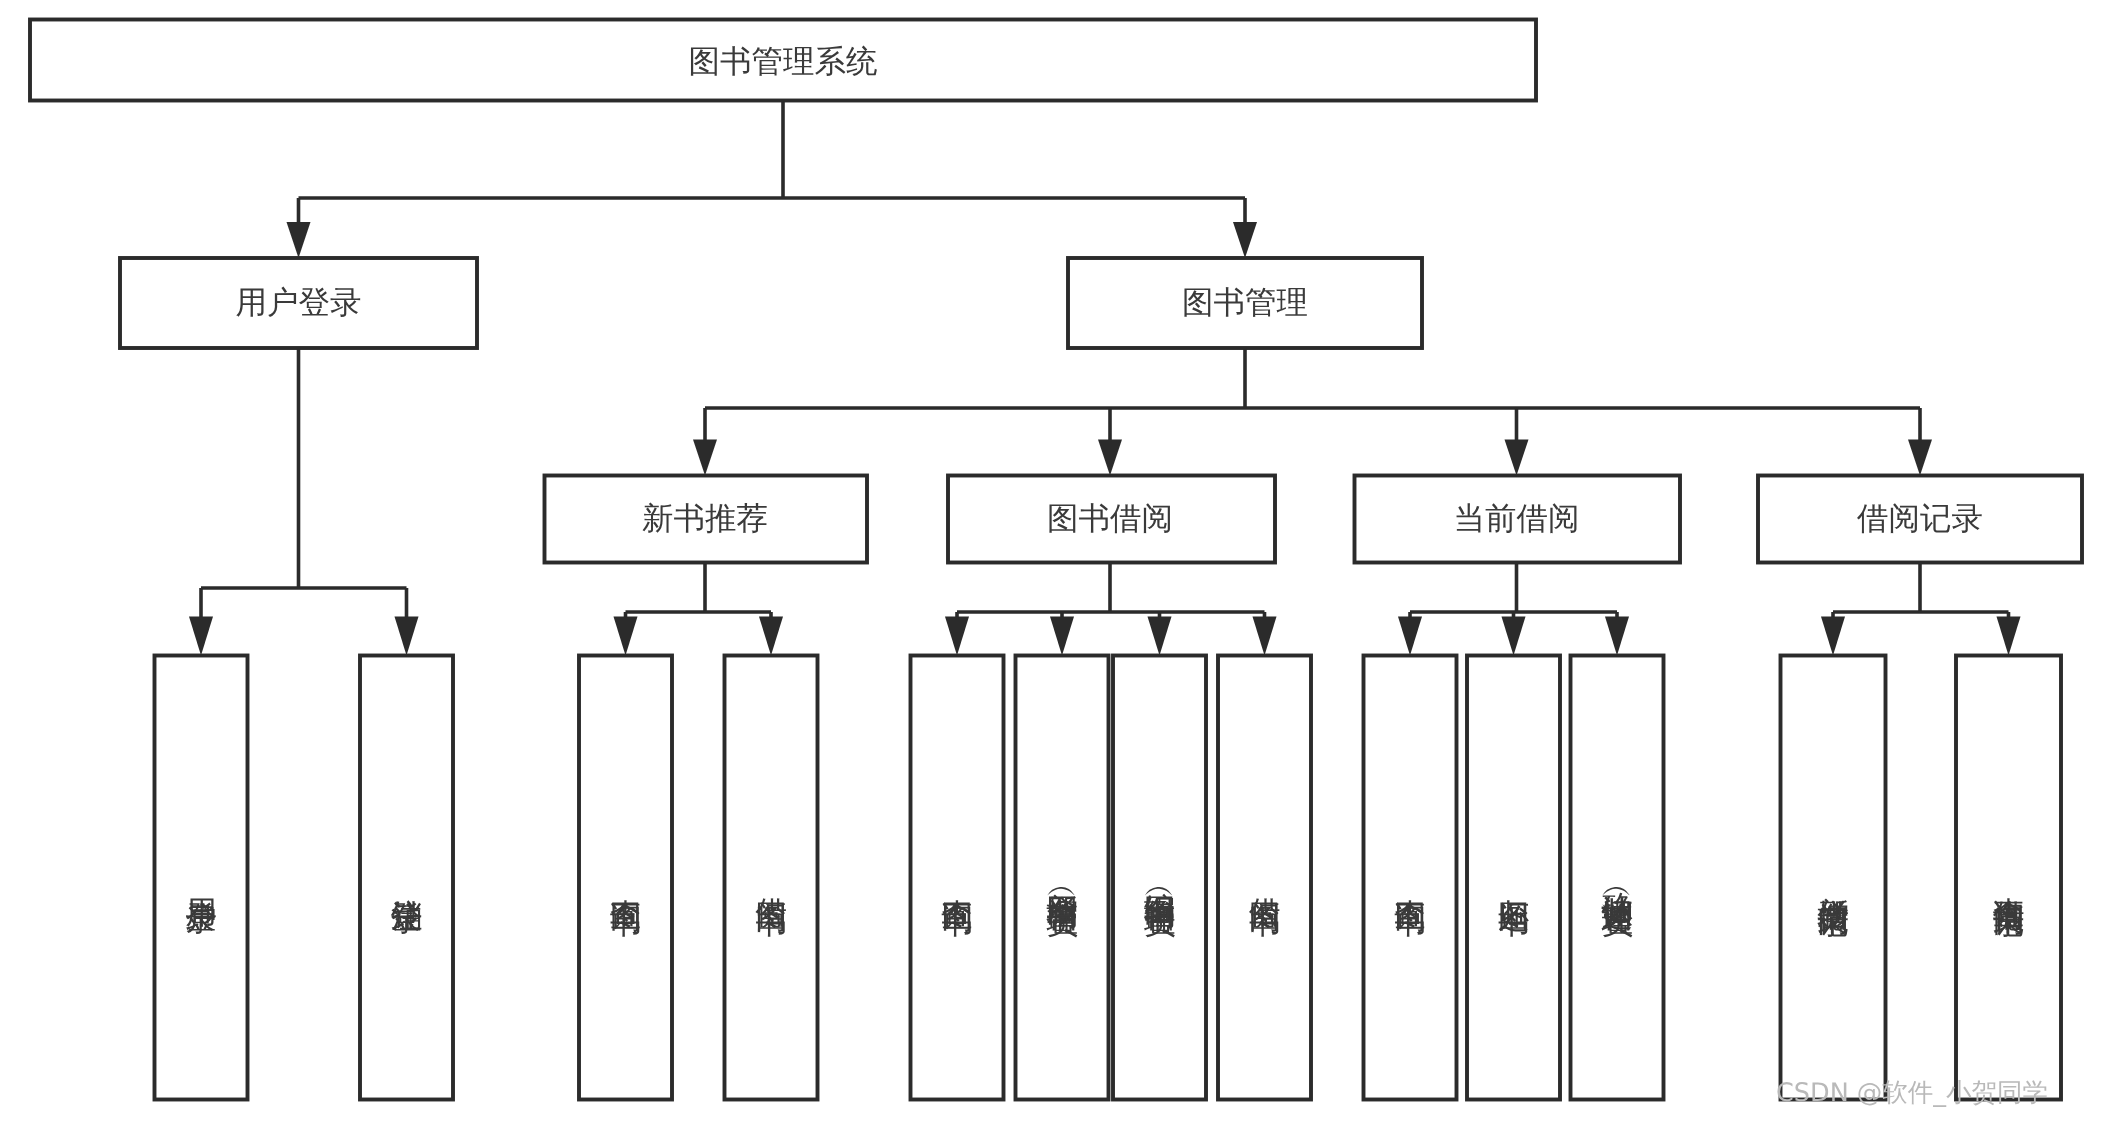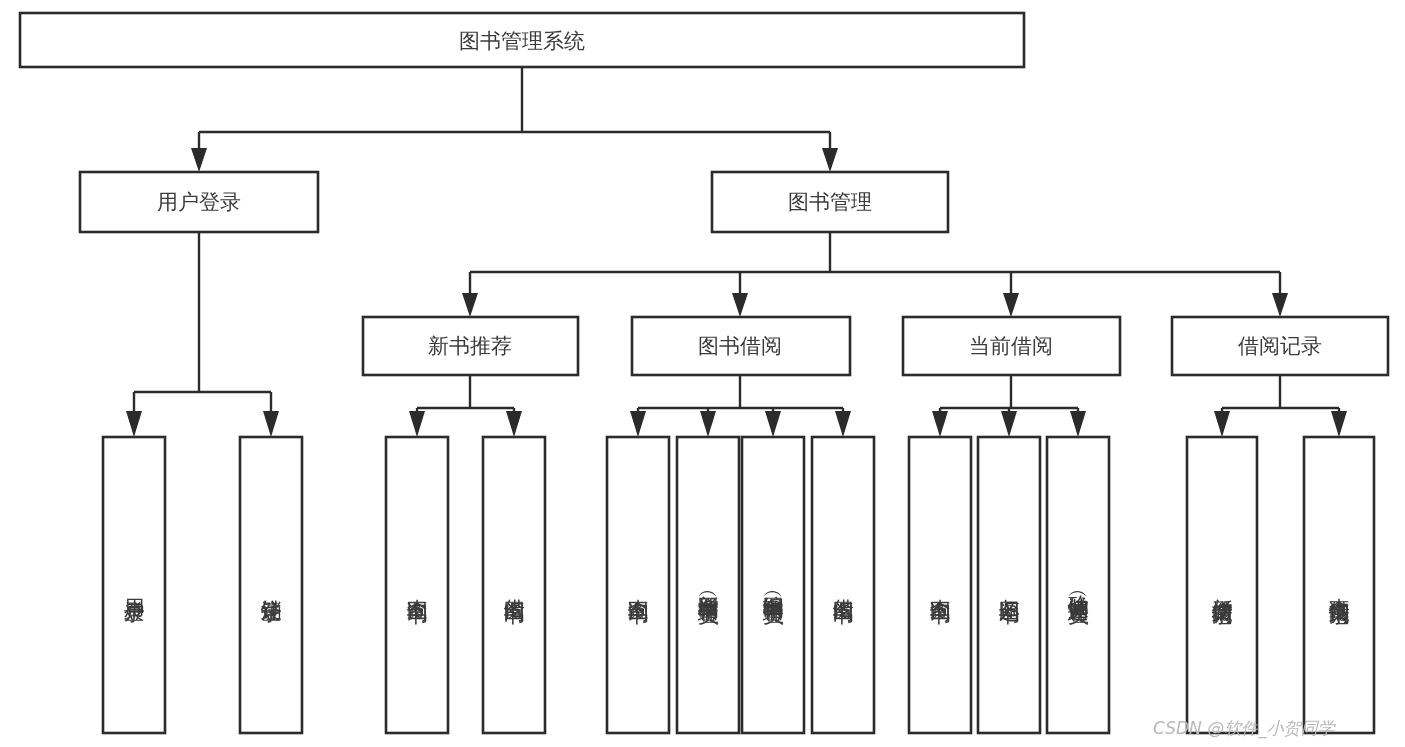--- a/index.html
+++ b/index.html
@@ -199,15 +199,15 @@
   <div class="node-label-v" style="left:742px; top:437px; width:62px; height:296px;">编辑图书（管理员）</div>
   <div class="node-label-v" style="left:812px; top:437px; width:62px; height:296px;">借阅图书</div>
 
   <div class="node-label-v" style="left:909px; top:437px; width:62px; height:296px;">查询图书</div>
   <div class="node-label-v" style="left:978px; top:437px; width:62px; height:296px;">归还图书</div>
   <div class="node-label-v" style="left:1047px; top:437px; width:62px; height:296px;">确认归还（管理员）</div>
 
   <div class="node-label-v" style="left:1187px; top:437px; width:70px; height:296px;">新增借阅记录</div>
   <div class="node-label-v" style="left:1304px; top:437px; width:70px; height:296px;">查询借阅记录</div>
 
-  <div class="watermark" style="left:1153px; top:717px;font-style:italic;">CSDN @软件_小贺同学</div>
+  <div class="watermark" style="left:1184px; top:717px;">CSDN @软件_小贺同学</div>
 
 </div>
 
 </body></html>

